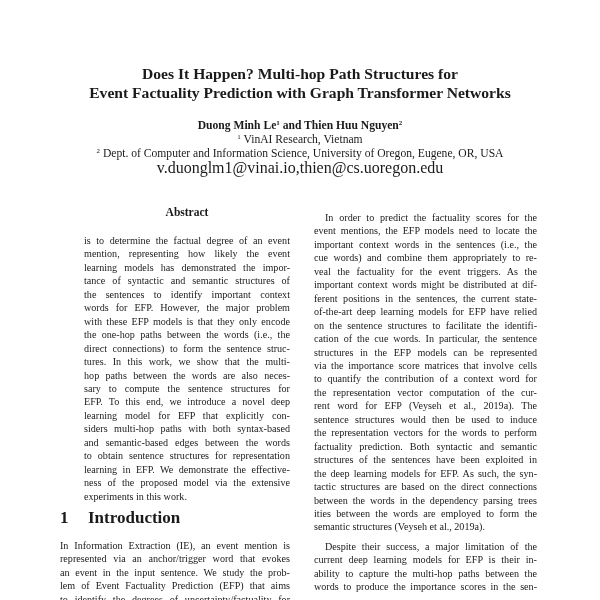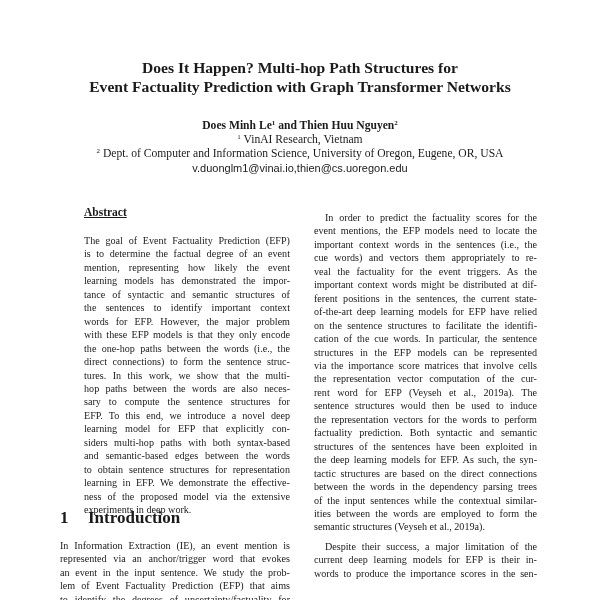--- a/index.html
+++ b/index.html
@@ -1,29 +1,29 @@
 <!DOCTYPE html>
 <html><head>
 <meta charset="utf-8">
 <style>
   html, body { margin: 0; padding: 0; background: #ffffff; }
   body { width: 600px; height: 600px; overflow: hidden; position: relative;
          font-family: "Liberation Serif", "DejaVu Serif", serif; color: #1a1a1a; }
-  .title { position: absolute; left: 0; width: 600px; top: 58px; text-align: center;
+  .title { position: absolute; left: 0; width: 600px; top: 64px; text-align: center;
            font-weight: bold; font-size: 15.6px; line-height: 19px; }
   .authors { position: absolute; left: 0; width: 600px; top: 119px; text-align: center;
              font-size: 11.6px; line-height: 14px; }
   .authors .names { font-weight: bold; }
   .authors sup { font-size: 7px; vertical-align: 4px; line-height: 0; }
-  .authors .mono { font-family: Liberation Sans, sans-serif; font-size: 11px; }
+  .authors .mono { font-family: Liberation Serif, serif; font-size: 16px; }
   .col { position: absolute; font-size: 10.15px; line-height: 13.45px; text-align: justify; }
   .col-left { left: 60px; width: 230px; }
   .col-right { left: 310px; width: 231px; }
-  .abstract-head { position: absolute; left: 84px; width: 206px; top: 206px; 
-                   font-weight: bold; font-size: 11.5px; text-decoration: underline; }
+  .abstract-head { position: absolute; left: 84px; width: 206px; top: 206px; text-align: center;
+                   font-weight: bold; font-size: 11.5px; }
   .abstract { position: absolute; left: 84px; width: 206px; top: 234px;
               font-size: 10.15px; line-height: 13.45px; text-align: justify; }
   .section-head { position: absolute; left: 60px; top: 508px; font-weight: bold; font-size: 17px; }
   .section-head .num { display: inline-block; width: 28px; }
   .intro { top: 539px; }
   .right-top { top: 207px; }
   .p { margin: 4px; text-indent: 0; }
   .p + .p { margin-top: 3px; }
   .line { display: block; text-align: justify; text-align-last: justify; white-space: nowrap; }
   .line.last { text-align-last: left; }
@@ -31,88 +31,88 @@
 </head>
 <body>
 
 <div class="title">
   <div>Does It Happen? Multi-hop Path Structures for</div>
   <div>Event Factuality Prediction with Graph Transformer Networks</div>
 </div>
 
 <div class="authors">
   <div class="names">
-    <span>Does Minh Le</span><sup>1</sup><span style="white-space:pre"> and </span><span>Thien Huu Nguyen</span><sup>2</sup>
+    <span>Duong Minh Le</span><sup>1</sup><span style="white-space:pre"> and </span><span>Thien Huu Nguyen</span><sup>2</sup>
   </div>
   <div><sup>1</sup><span> VinAI Research, Vietnam</span></div>
   <div><sup>2</sup><span> Dept. of Computer and Information Science, University of Oregon, Eugene, OR, USA</span></div>
   <div class="mono">v.duonglm1@vinai.io,thien@cs.uoregon.edu</div>
 </div>
 
 <div class="abstract-head">Abstract</div>
 <div class="abstract">
-  <span class="line">The goal of Event Factuality Prediction (EFP)</span>
   <span class="line">is to determine the factual degree of an event</span>
   <span class="line">mention, representing how likely the event</span>
   <span class="line">learning models has demonstrated the impor-</span>
   <span class="line">tance of syntactic and semantic structures of</span>
   <span class="line">the sentences to identify important context</span>
   <span class="line">words for EFP. However, the major problem</span>
   <span class="line">with these EFP models is that they only encode</span>
   <span class="line">the one-hop paths between the words (i.e., the</span>
   <span class="line">direct connections) to form the sentence struc-</span>
   <span class="line">tures. In this work, we show that the multi-</span>
   <span class="line">hop paths between the words are also neces-</span>
   <span class="line">sary to compute the sentence structures for</span>
   <span class="line">EFP. To this end, we introduce a novel deep</span>
   <span class="line">learning model for EFP that explicitly con-</span>
   <span class="line">siders multi-hop paths with both syntax-based</span>
   <span class="line">and semantic-based edges between the words</span>
   <span class="line">to obtain sentence structures for representation</span>
   <span class="line">learning in EFP. We demonstrate the effective-</span>
   <span class="line">ness of the proposed model via the extensive</span>
-  <span class="line last">experiments in deep work.</span>
+  <span class="line last">experiments in this work.</span>
 </div>
 
 <div class="section-head">
   <span class="num">1</span><span>Introduction</span>
 </div>
 <div class="col col-left intro">
   <span class="line">In Information Extraction (IE), an event mention is</span>
   <span class="line">represented via an anchor/trigger word that evokes</span>
   <span class="line">an event in the input sentence. We study the prob-</span>
   <span class="line">lem of Event Factuality Prediction (EFP) that aims</span>
   <span class="line">to identify the degrees of uncertainty/factuality for</span>
 </div>
 
 <div class="col col-right right-top">
   <div class="p">
     <span class="line" style="padding-left:11px">In order to predict the factuality scores for the</span>
     <span class="line">event mentions, the EFP models need to locate the</span>
     <span class="line">important context words in the sentences (i.e., the</span>
-    <span class="line">cue words) and vectors them appropriately to re-</span>
+    <span class="line">cue words) and combine them appropriately to re-</span>
     <span class="line">veal the factuality for the event triggers. As the</span>
     <span class="line">important context words might be distributed at dif-</span>
     <span class="line">ferent positions in the sentences, the current state-</span>
     <span class="line">of-the-art deep learning models for EFP have relied</span>
     <span class="line">on the sentence structures to facilitate the identifi-</span>
     <span class="line">cation of the cue words. In particular, the sentence</span>
     <span class="line">structures in the EFP models can be represented</span>
     <span class="line">via the importance score matrices that involve cells</span>
+    <span class="line">to quantify the contribution of a context word for</span>
     <span class="line">the representation vector computation of the cur-</span>
     <span class="line">rent word for EFP (Veyseh et al., 2019a). The</span>
     <span class="line">sentence structures would then be used to induce</span>
     <span class="line">the representation vectors for the words to perform</span>
     <span class="line">factuality prediction. Both syntactic and semantic</span>
     <span class="line">structures of the sentences have been exploited in</span>
     <span class="line">the deep learning models for EFP. As such, the syn-</span>
     <span class="line">tactic structures are based on the direct connections</span>
     <span class="line">between the words in the dependency parsing trees</span>
-    <span class="line">of the input sentences while the contextual similar-</span>
     <span class="line">ities between the words are employed to form the</span>
     <span class="line last">semantic structures (Veyseh et al., 2019a).</span>
   </div>
   <div class="p" style="margin-top:6px">
     <span class="line" style="padding-left:11px">Despite their success, a major limitation of the</span>
     <span class="line">current deep learning models for EFP is their in-</span>
+    <span class="line">ability to capture the multi-hop paths between the</span>
     <span class="line">words to produce the importance scores in the sen-</span>
   </div>
 </div>
 
 </body></html>

